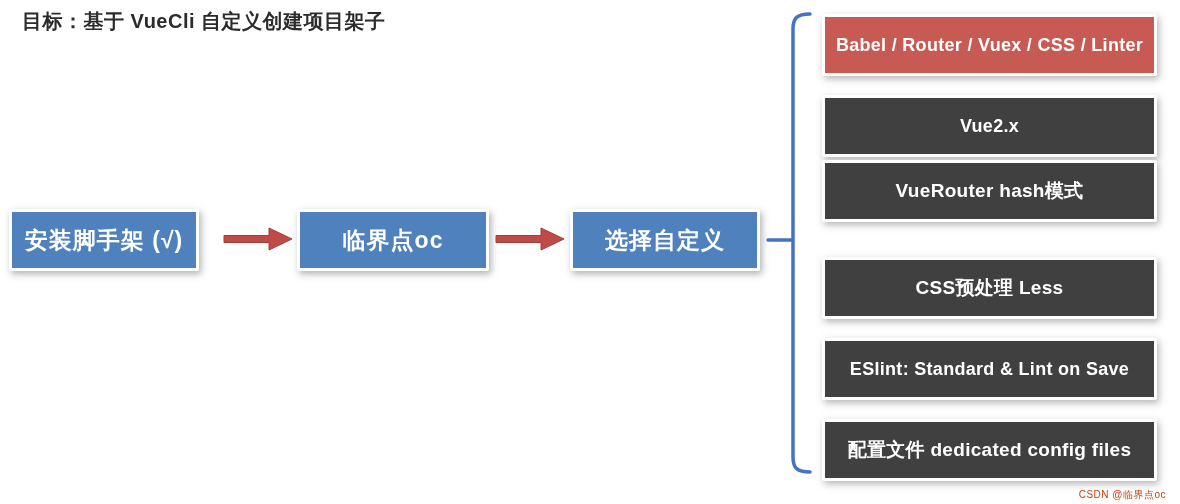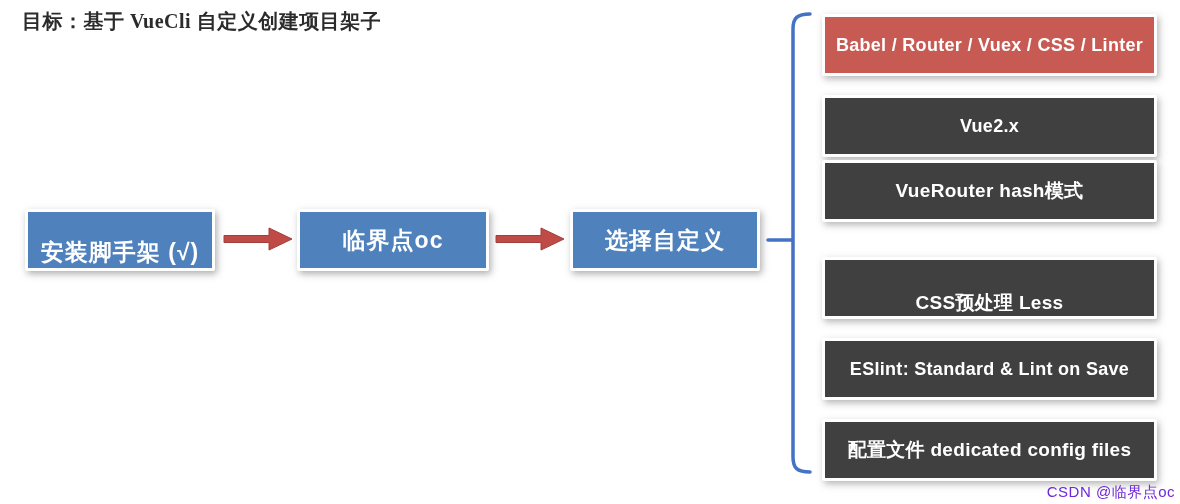--- a/index.html
+++ b/index.html
@@ -16,41 +16,40 @@
     overflow: hidden;
   }
   .page-title {
     position: absolute;
     left: 22px;
     top: 8px;
     font-size: 20px;
     font-weight: 600;
     color: #2b2b2b;
     letter-spacing: 0.5px;
-    font-family: Liberation Serif, serif;
   }
   
   .flow-box {
     position: absolute;
     top: 209px;
     height: 56px;
     background: #4f81bd;
     border: 3px solid #ffffff;
     border-radius: 2px;
     box-shadow: 2px 3px 7px rgba(110,110,110,0.55);
     display: flex;
     align-items: center;
     justify-content: center;
     color: #ffffff;
     font-size: 23px;
     font-weight: 600;
     letter-spacing: 1px;
     box-sizing: content-box;
   }
-  .flow-box.step-1 { left: 25px;  width: 184px; align-items: flex-end; }
+  .flow-box.step-1 { left: 9px;  width: 184px; }
   .flow-box.step-2 { left: 297px; width: 186px; }
   .flow-box.step-3 { left: 570px; width: 184px; }
   .flow-arrow {
     position: absolute;
     top: 226px;
     width: 72px;
     height: 26px;
   }
   .flow-arrow.arrow-1 { left: 222px; }
   .flow-arrow.arrow-2 { left: 494px; }
@@ -79,31 +78,31 @@
     font-weight: 700;
     letter-spacing: 0.3px;
     box-sizing: content-box;
     text-align: center;
   }
   .option-box.red   { background: #c75b53; }
   .option-box.green { background: #404040; }
   .option-box.row-0 { top: 14px; }
   .option-box.row-1 { top: 95px; }
   .option-box.row-2 { top: 160px; }
-  .option-box.row-3 { top: 257px; align-items: flex-end; }
+  .option-box.row-3 { top: 257px; }
   .option-box.row-4 { top: 338px; }
   .option-box.row-5 { top: 419px; }
   .option-box .cjk-mix { font-size: 19px; }
   
   .watermark {
     position: absolute;
-    right: 5px;
+    right: 14px;
     bottom: 2px;
-    font-size: 15px;
-    color: #6d28d9;
+    font-size: 10px;
+    color: #c2410c;
     letter-spacing: 0.5px;
   }
 </style>
 </head>
 <body>
 
 <div class="canvas">
 
   <div class="page-title">目标：基于 VueCli 自定义创建项目架子</div>
 

